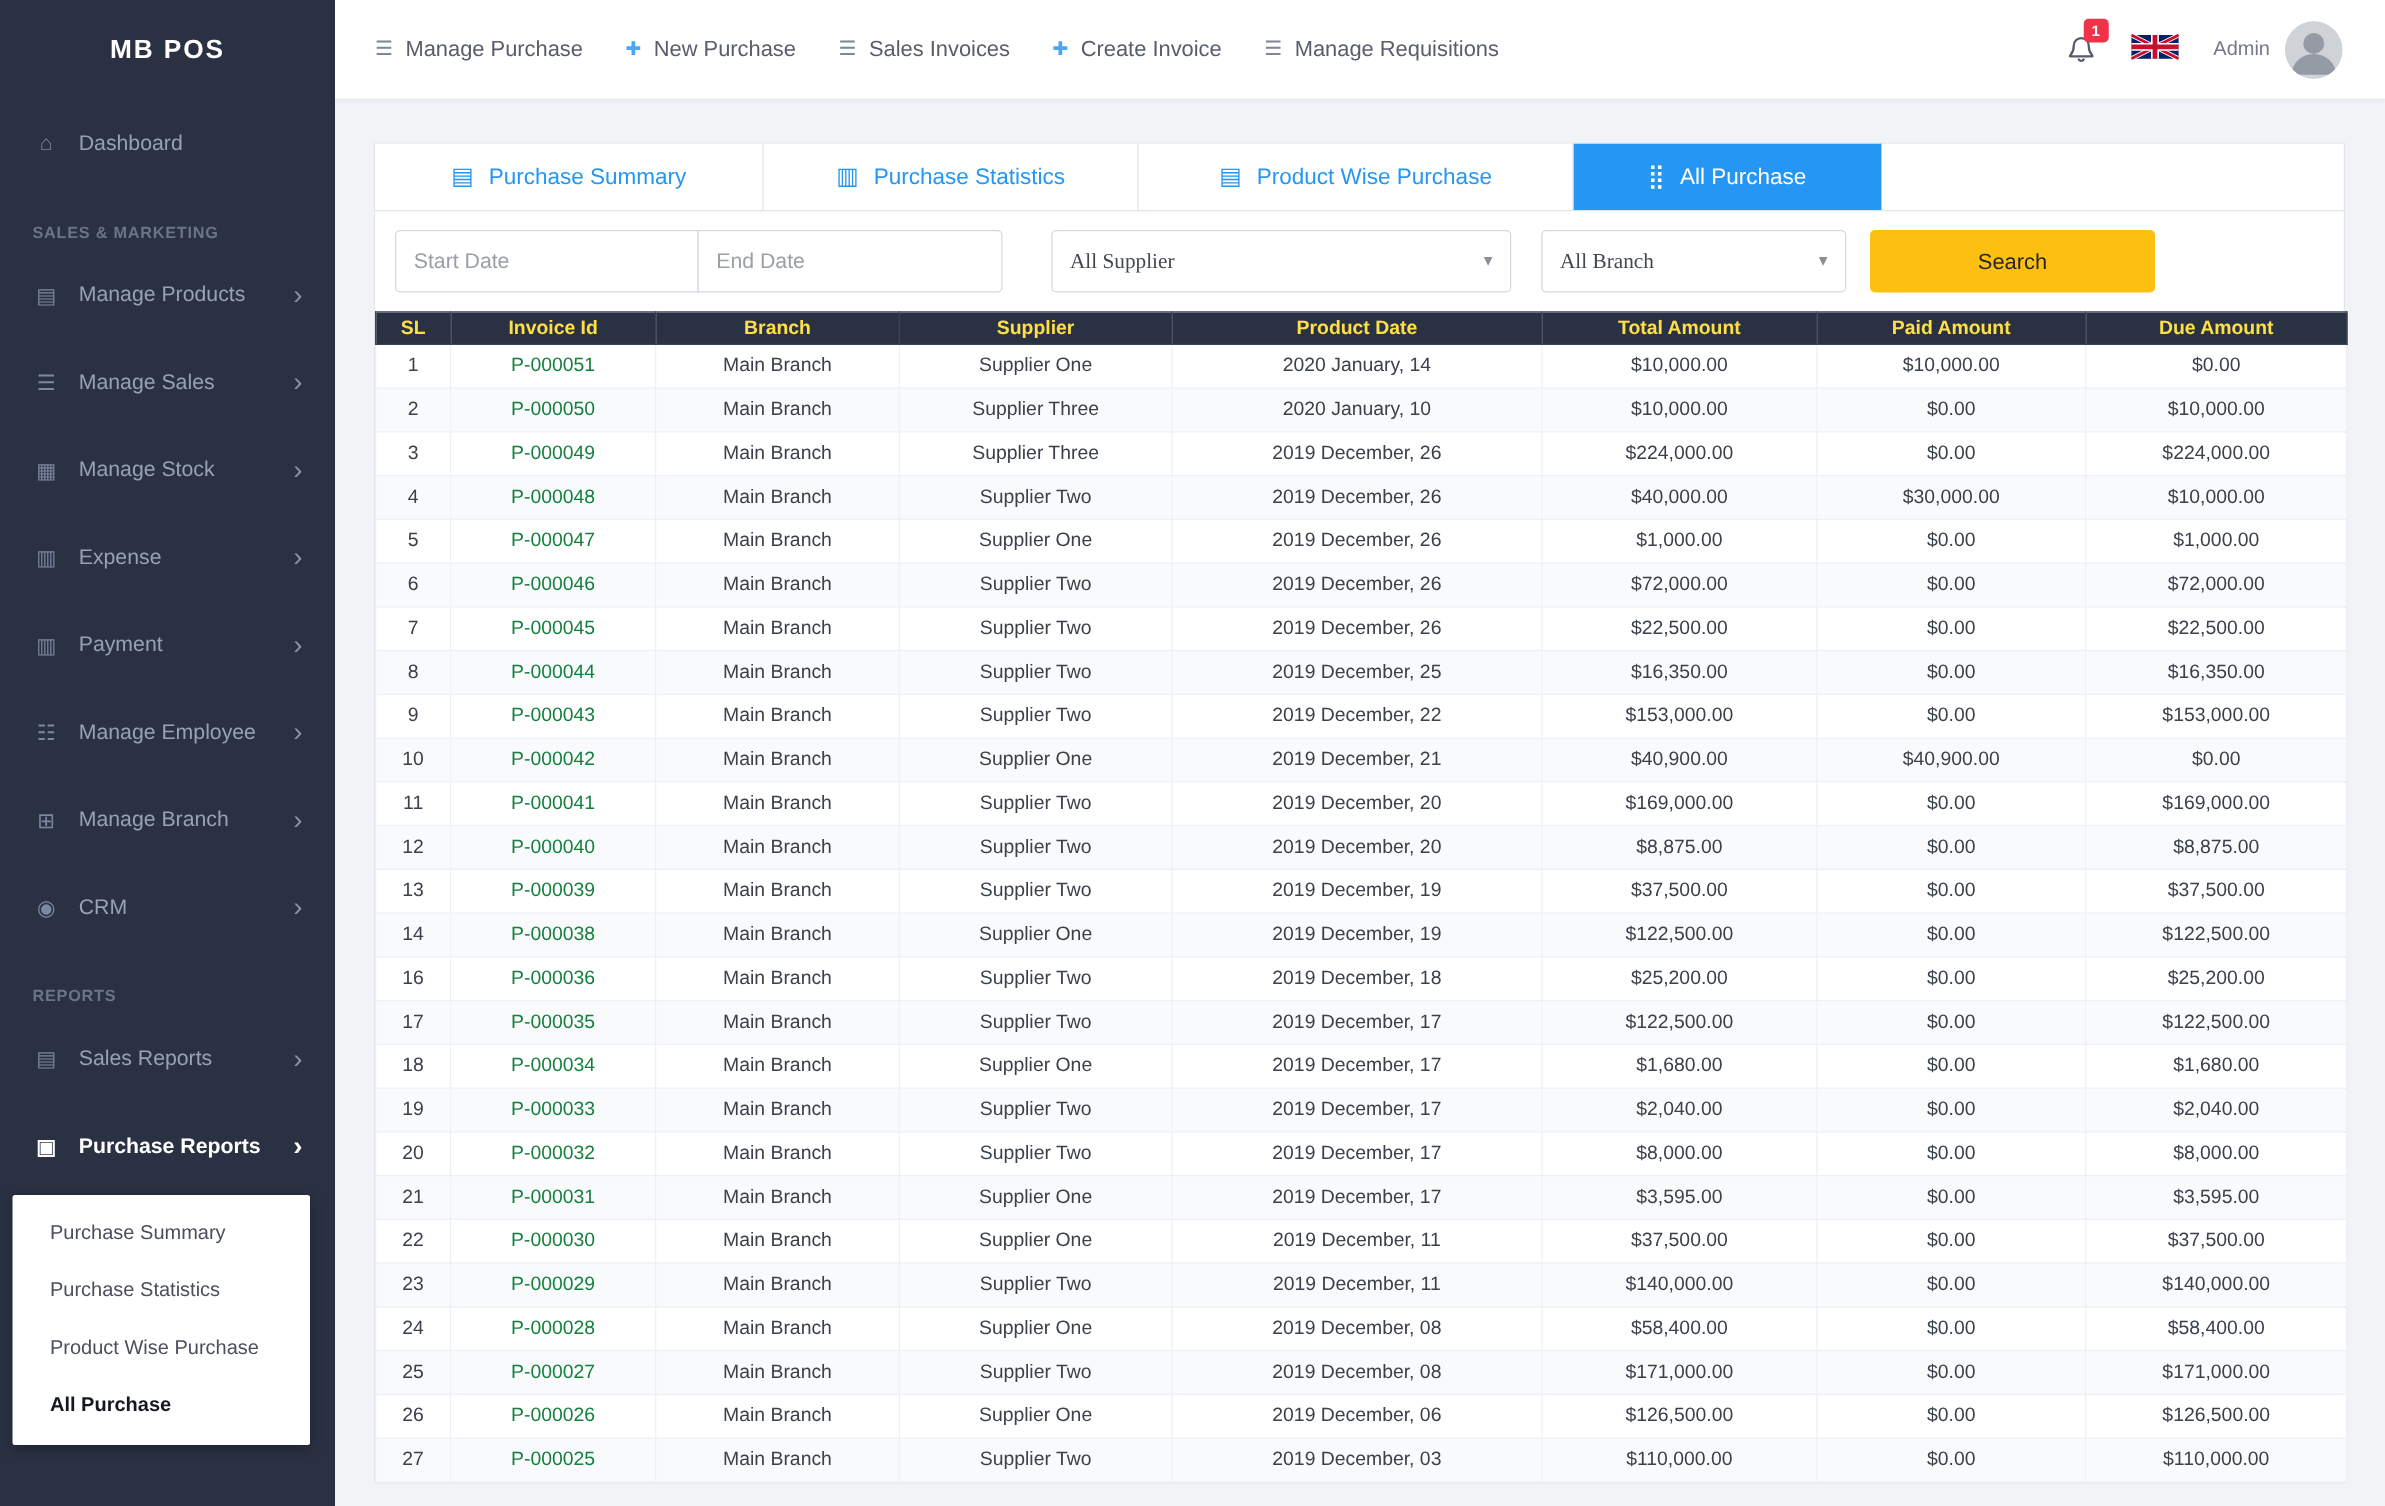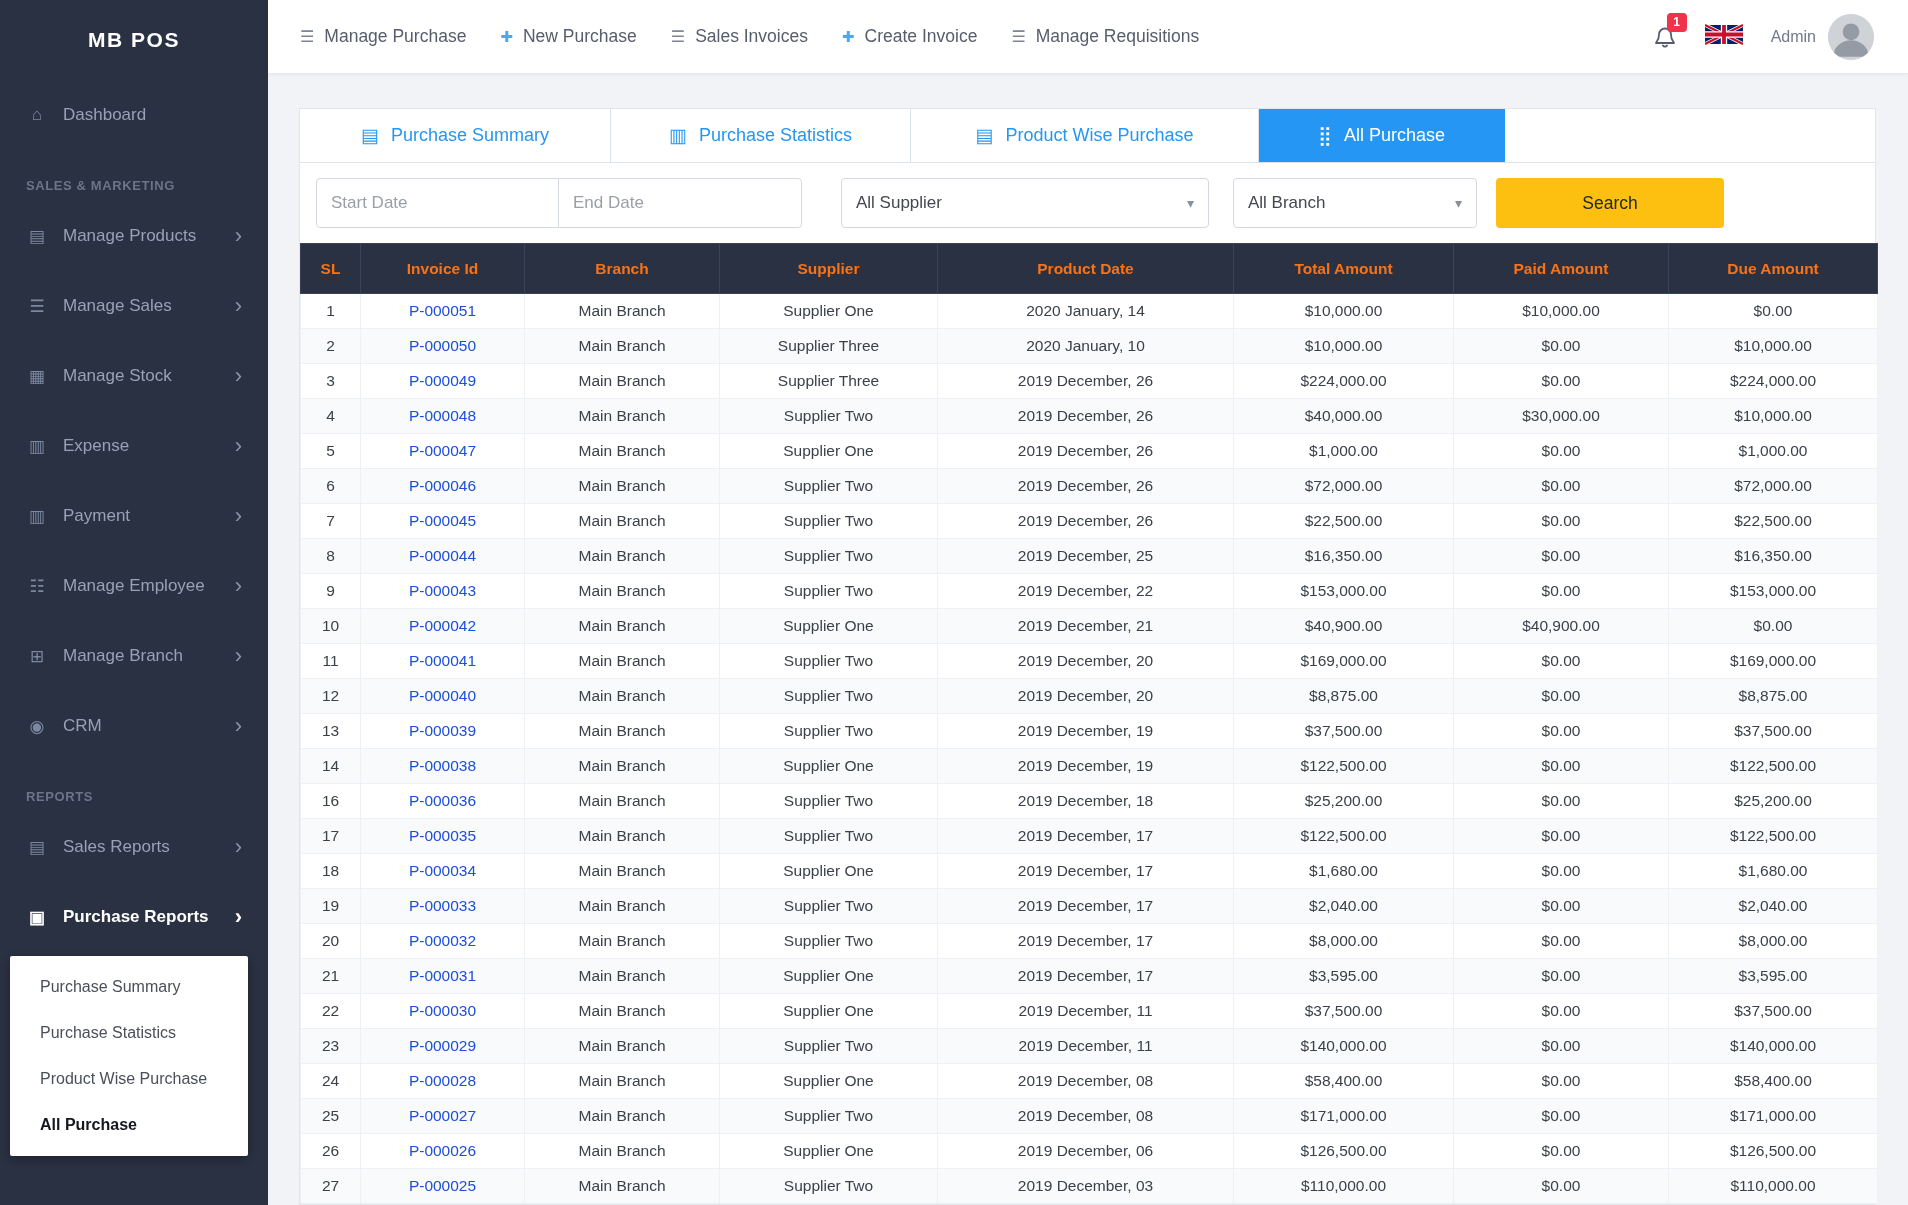--- a/index.html
+++ b/index.html
@@ -89,42 +89,42 @@
     height: 50px; border: 1px solid #d4d9e0; border-radius: 4px;
     padding: 0 14px; font-size: 17px; color: #495057; background: #fff; outline: none;
     font-family: "Liberation Sans", sans-serif;
   }
   .txt-input::placeholder { color: #9aa0a6; }
   .date-start { width: 243px; border-top-right-radius: 0; border-bottom-right-radius: 0; }
   .date-end { width: 244px; margin-left: -1px; border-top-left-radius: 0; border-bottom-left-radius: 0; }
   .select {
     height: 50px; border: 1px solid #d4d9e0; border-radius: 4px; background: #fff;
     display: flex; align-items: center; justify-content: space-between;
-    padding: 0 14px; font-size: 17px; color: #43484f; cursor: pointer;
+    padding: 0 14px; font-size: 17px; color: #43484f; cursor: pointer; font-family: Liberation Serif, serif;
   }
   .select .caret { color: #8b9097; font-size: 14px; margin-left: 12px; }
   .sel-supplier { width: 368px; margin-left: 39px; }
   .sel-branch { width: 244px; margin-left: 24px; }
   .search-btn {
     width: 228px; height: 50px; margin-left: 19px; border: none; border-radius: 4px;
     background: #fdc010; color: #23272b; font-size: 17.5px; cursor: pointer;
     font-family: "Liberation Sans", sans-serif;
   }
 
   table.purchase { width: 100%; border-collapse: collapse; table-layout: fixed; }
   table.purchase th {
-    background: #2a3142; color: #f97316; font-size: 15.5px; font-weight: bold;
-    height: 50px; text-align: center; border: 1px solid #3a4357;
+    background: #2a3142; color: #fde047; font-size: 15.5px; font-weight: bold;
+    height: 26px; text-align: center; border: 1px solid #3a4357;
   }
   table.purchase td {
     height: 35px; text-align: center; font-size: 15.5px; color: #3b4149;
     border: 1px solid #edf0f4; background: #ffffff; overflow: hidden; white-space: nowrap;
   }
   table.purchase tr:nth-child(even) td { background: #f9fafc; }
-  .invoice-link { color: #1d4ed8; text-decoration: none; cursor: pointer; }
+  .invoice-link { color: #15803d; text-decoration: none; cursor: pointer; }
   col.c-sl { width: 60px; }  col.c-inv { width: 164px; } col.c-br { width: 195px; }
   col.c-sup { width: 218px; } col.c-date { width: 296px; } col.c-tot { width: 220px; }
   col.c-paid { width: 215px; } col.c-due { width: 209px; }
 </style>
 </head>
 <body>
 
 <div class="app">
 
   <aside class="sidebar">

